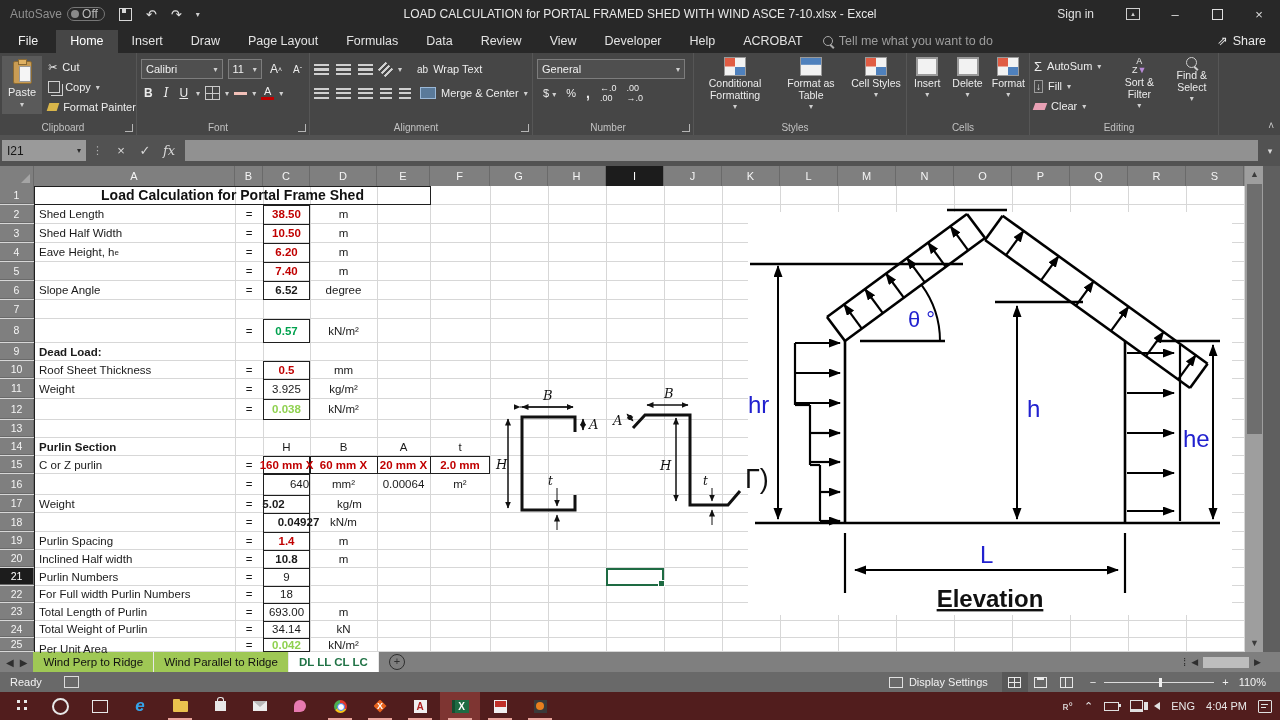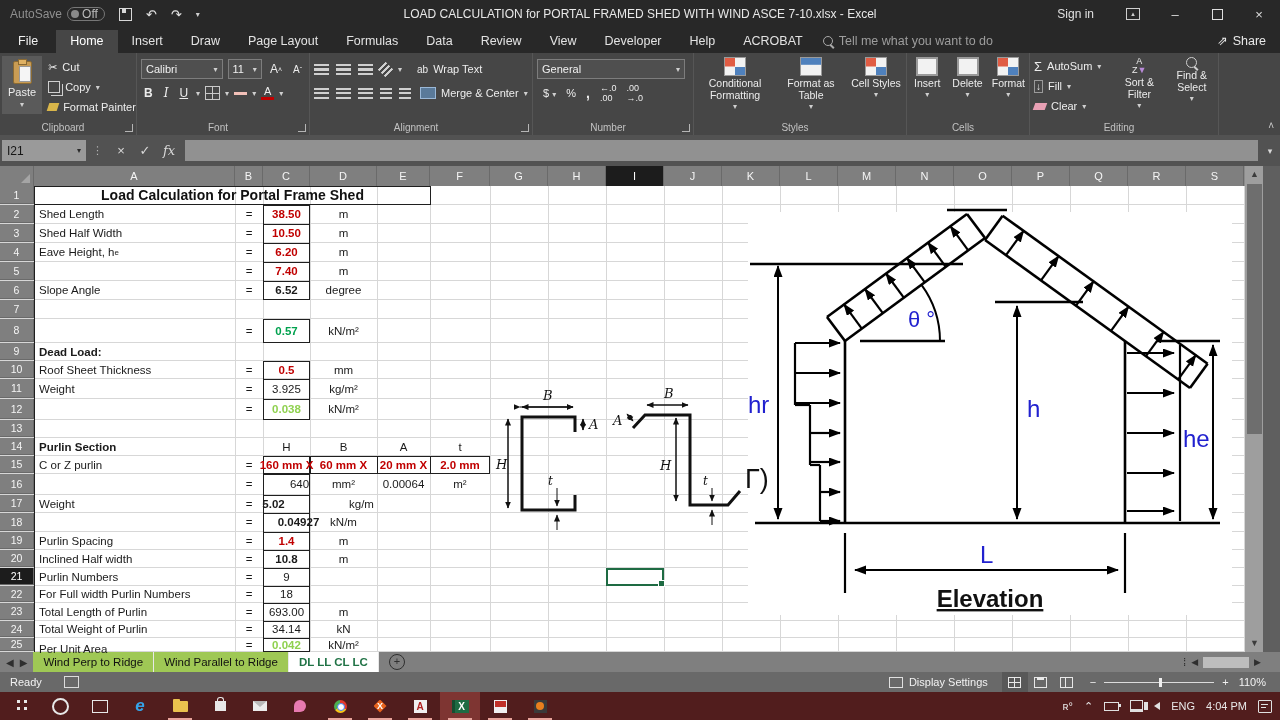--- a/index.html
+++ b/index.html
@@ -646,21 +646,21 @@
           <div class="rowhdr">17</div>
           <div class="cell lbl" style="left: 34px; width: 201px;">
             <span>Weight</span>
           </div>
           <div class="cell eq" style="left: 235px; width: 28px;">
             <span>=</span>
           </div>
           <div class="cell val b" style="left: 250px; width: 47px; justify-content: center;">
             <span>5.02</span>
           </div>
-          <div class="cell unit" style="left: 328px; width: 67px;">
+          <div class="cell unit" style="left: 316px; width: 67px;">
             <span>kg/m</span>
           </div>
         </div>
         <div class="rrow" style="top: 327px; height: 19px;">
           <div class="rowhdr">18</div>
           <div class="cell eq" style="left: 235px; width: 28px;">
             <span>=</span>
           </div>
           <div class="cell val b" style="left: 263px; width: 47px; margin-left: 12px;">
             <span>0.04927</span>

